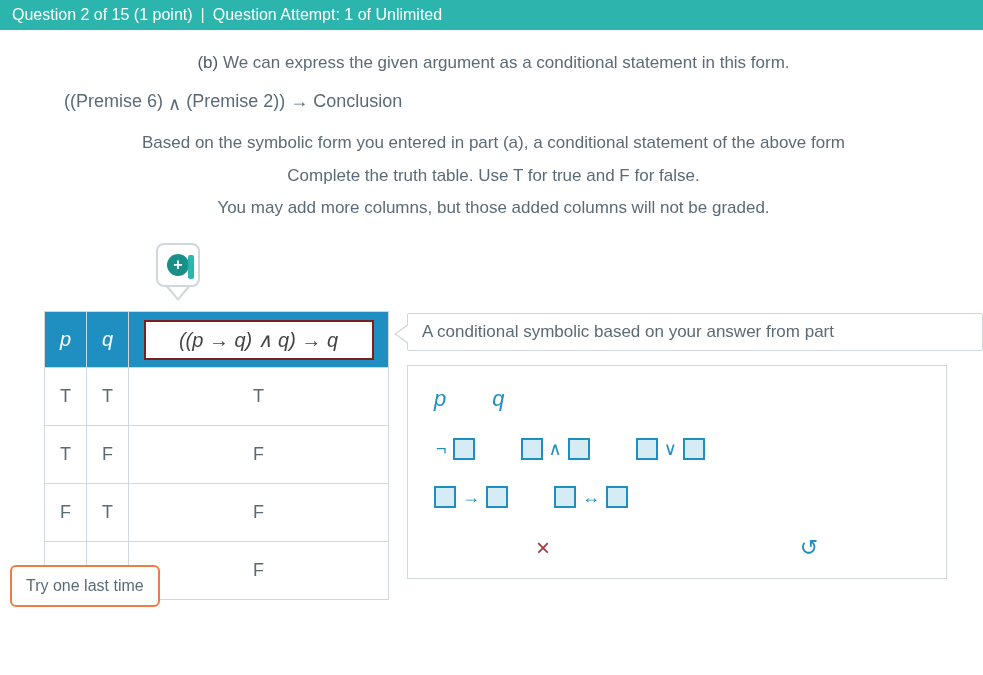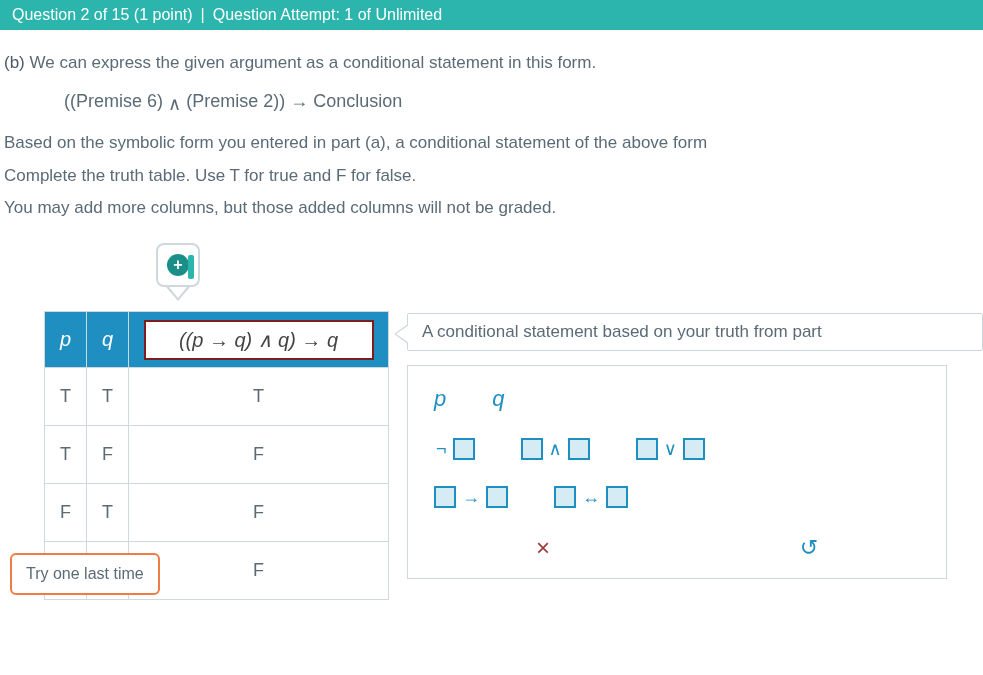--- a/index.html
+++ b/index.html
@@ -18,21 +18,21 @@
       font-size: 16px;
       display: flex;
       align-items: center;
     }
     .divider { margin: 0 8px; color: #fff; }
     .content {
       padding: 14px 0 14px 4px;
       color: #5b6b76;
     }
     .part-label { color: #4a5a66; }
-    .line { margin: 6px 0; line-height: 1.55; }
+    .line { margin: 6px 0; line-height: 1.55; text-align: center; }
     .expr {
       margin: 14px 0 18px 60px;
       font-size: 18px;
       color: #5b6b76;
     }
     .and { display:inline-block; transform: translateY(3px); }
     .main-row {
       display: flex;
       align-items: flex-start;
       margin-top: 10px;
@@ -255,25 +255,25 @@
           <td>T</td>
           <td>F</td>
         </tr>
         <tr>
           <td></td>
           <td></td>
           <td>F</td>
         </tr>
       </tbody>
         </table>
-      <div class="try-btn" style="top:242px">Try one last time</div>
+      <div class="try-btn" style="top:254px">Try one last time</div>
     </div>
 
     <div class="right-col">
-      <div class="bubble">A conditional statement based on your truth from part</div>
+      <div class="bubble">A conditional symbolic based on your answer from part</div>
 
       <div class="palette">
         <div class="pal-row">
           <span class="pal-item">p</span>
           <span class="pal-item">q</span>
         </div>
         <div class="pal-row">
           <span class="pal-item">
             <span class="op">¬</span>
               <span class="slot"></span>

